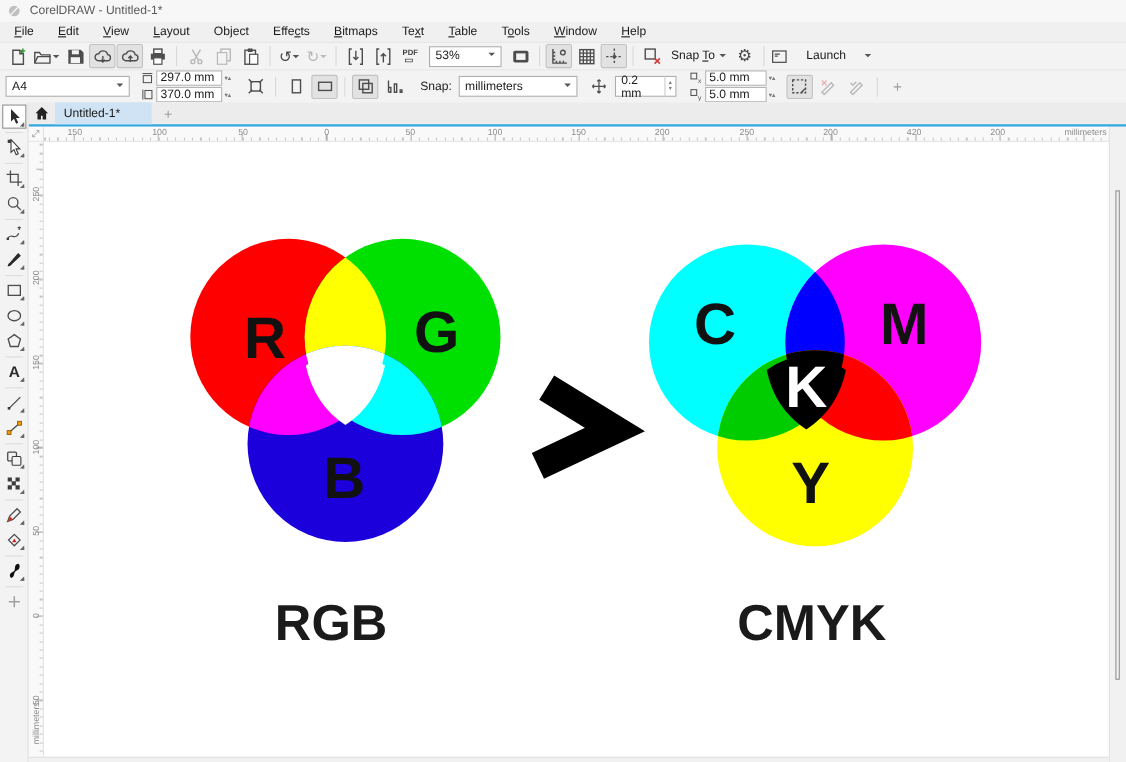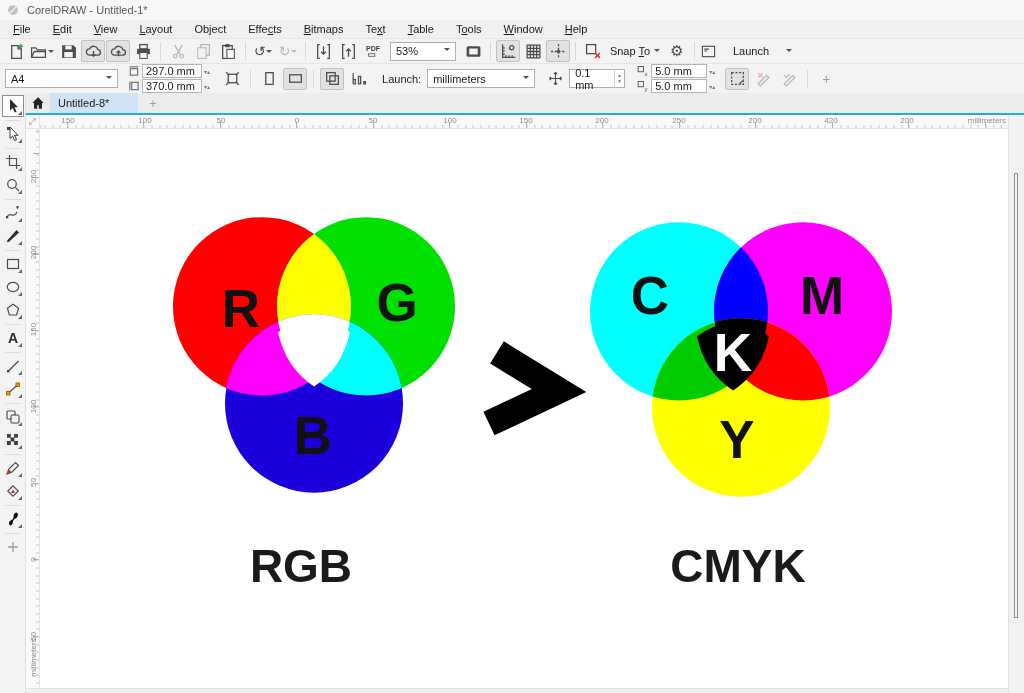--- a/index.html
+++ b/index.html
@@ -298,32 +298,32 @@
       <svg viewBox="0 0 16 16">
           <rect class="ico" x="2.5" y="2.5" width="8" height="8"></rect>
           <rect class="ico" x="5.5" y="5.5" width="8" height="8" fill="#f3f3f3"></rect>
         </svg>
     </div>
     <div class="tbtn">
       <svg viewBox="0 0 16 16">
           <path class="ico" d="M3 13V3M3 13h2v-4H3M8 13h2V6H8zM13 13h1.5v-2H13z"></path>
         </svg>
     </div>
-    <span class="lbl" style="margin-left:6px">Launch:</span>
+    <span class="lbl" style="margin-left:6px">Snap:</span>
     <div class="combo" style="width:108px;">
       <span class="val">millimeters</span>
       <span class="caret" style="margin-top:0"></span>
     </div>
     <div class="tbtn sm" style="margin-left:6px">
       <svg viewBox="0 0 16 16">
           <path class="ico" d="M8 1.5v13M1.5 8h13M8 1.5 6.3 3.2M8 1.5l1.7 1.7M8 14.5l-1.7-1.7M8 14.5l1.7-1.7M1.5 8l1.7-1.7M1.5 8l1.7 1.7M14.5 8l-1.7-1.7M14.5 8l-1.7 1.7"></path>
         </svg>
     </div>
     <div class="combo" style="width:56px;padding-right:0;">
-      <span class="val">0.1 mm</span>
+      <span class="val">0.2 mm</span>
       <span class="vspin">
           <span>▴</span>
           <span>▾</span>
         </span>
     </div>
     <div class="sizerows" style="margin-left:10px;">
       <div class="sizerow">
         <svg viewBox="0 0 16 16">
             <rect class="ico" x="1.5" y="2" width="7" height="7"></rect>
             <text x="10" y="14" font-size="8" fill="#4d4d4d">x</text>
@@ -500,21 +500,21 @@
         </div>
       </div>
 
     <div class="tabrow">
       <div class="homebtn">
         <svg viewBox="0 0 16 16" style="width:14px;height:14px">
           <path d="M8 1.5 1.5 8h2v6.5h3.6v-4h1.8v4h3.6V8h2z" fill="#222"></path>
         </svg>
       </div>
       <div class="doctab">
-        <span>Untitled-8*</span>
+        <span>Untitled-1*</span>
       </div>
       <div class="newtab">
         <span>+</span>
       </div>
     </div>
 
     <div class="corner">
       <svg viewBox="0 0 16 16" style="width:9px;height:9px">
           <path d="M3 13 13 3M3 13h4M3 13V9M13 3H9M13 3v4" stroke="#9a9a9a" stroke-width="1.3" fill="none"></path>
         </svg>

